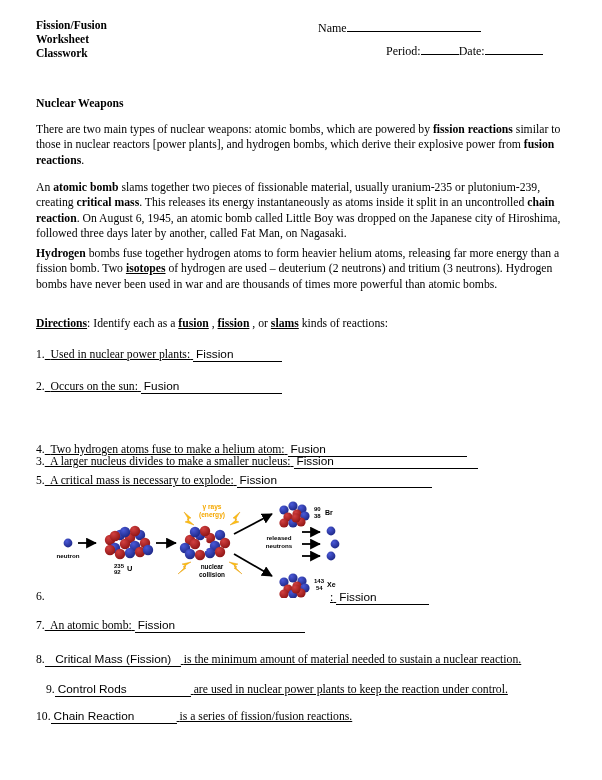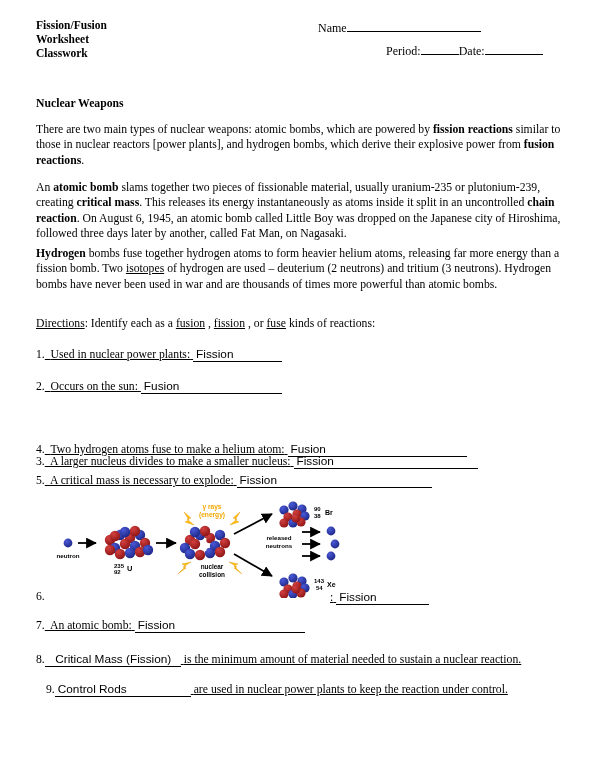--- a/index.html
+++ b/index.html
@@ -14,21 +14,21 @@
   .page{position:relative;width:551px;height:780px;padding:0;}
   
   .hdr{position:absolute;left:36px;top:18px;font-weight:bold;font-size:11.5px;line-height:14.2px;}
   .hdr div{white-space:nowrap;}
   .namebox{position:absolute;left:318px;top:19px;font-size:12px;}
   .periodbox{position:absolute;left:386px;top:42px;font-size:12px;}
   .ul{display:inline-block;border-bottom:1px solid #000;vertical-align:baseline;height:12px;}
   
   .sect{position:absolute;left:36px;font-size:11.7px;line-height:15.4px;text-align:left;}
   .sect b{font-weight:bold;}
-  .bu{font-weight:normal;text-decoration:underline;}
+  .bu{font-weight:bold;text-decoration:underline;}
   #s-title{top:96px;font-weight:bold;font-size:11.7px;}
   #p1{top:122px;width:534px;}
   #p2{top:180px;width:534px;}
   #p3{top:246px;width:534px;}
   #directions{top:316px;width:534px;}
   
   .q{position:absolute;left:36px;font-size:11.7px;white-space:nowrap;text-decoration:underline;}
   .qnum{display:inline-block;}
   .ans{
     font-family:"Liberation Sans","DejaVu Sans",sans-serif;
@@ -68,21 +68,21 @@
   </div>
 
   <div class="sect" id="s-title">Nuclear Weapons</div>
 
   <div class="sect" id="p1"><span>There are two main types of nuclear weapons: atomic bombs, which are powered by </span><b>fission reactions</b><span> similar to those in nuclear reactors [power plants], and hydrogen bombs, which derive their explosive power from </span><b>fusion reactions</b><span>.</span></div>
 
   <div class="sect" id="p2"><span>An </span><b>atomic bomb</b><span> slams together two pieces of fissionable material, usually uranium-235 or plutonium-239, creating </span><b>critical mass</b><span>. This releases its energy instantaneously as atoms inside it split in an uncontrolled </span><b>chain reaction</b><span>.  On August 6, 1945, an atomic bomb called Little Boy was dropped on the Japanese city of Hiroshima, followed three days later by another, called Fat Man, on Nagasaki.</span></div>
 
   <div class="sect" id="p3"><b>Hydrogen</b><span> bombs fuse together hydrogen atoms to form heavier helium atoms, releasing far more energy than a fission bomb. Two </span><span class="bu">isotopes</span><span> of hydrogen are used – deuterium (2 neutrons) and tritium (3 neutrons). Hydrogen bombs have never been used in war and are thousands of times more powerful than atomic bombs.</span></div>
 
-  <div class="sect" id="directions"><span class="bu">Directions</span><span>:  Identify each as a </span><span class="bu">fusion</span><span> , </span><span class="bu">fission</span><span> , or </span><span class="bu">fuse</span><span> kinds of reactions:</span></div>
+  <div class="sect" id="directions"><span class="bu">Directions</span><span>:  Identify each as a </span><span class="bu">fusion</span><span> , </span><span class="bu">fission</span><span> , or </span><span class="bu">slams</span><span> kinds of reactions:</span></div>
 
   <div class="q" id="q1"><span class="qnum">1.</span>&nbsp;
     <span>Used in nuclear power plants:</span>
     <span class="ans" style="width:84px;">Fission</span></div>
 
   <div class="q" id="q2"><span class="qnum">2.</span>&nbsp;
     <span>Occurs on the sun:</span>
     <span class="ans" style="width:136px;">Fusion</span></div>
 
   <div class="q" id="q3"><span class="qnum">3.</span>&nbsp;
@@ -225,14 +225,16 @@
   <div class="q" id="q7"><span class="qnum">7.</span>&nbsp;
     <span>An atomic bomb:</span>
     <span class="ans" style="width:165px;">Fission</span></div>
 
   <div class="q" id="q8"><span class="qnum">8.</span><span class="ans" style="width:131px;text-align:center;">Critical Mass (Fission)</span>
     <span class="tail">is the minimum amount of material needed to sustain a nuclear reaction.</span></div>
 
   <div class="q" id="q9"><span class="qnum">9.</span><span class="ans" style="width:131px;">Control Rods</span>
     <span class="tail">are used in nuclear power plants to keep the reaction under control.</span></div>
 
+  <div class="q" id="q10"><span class="qnum">10.</span><span class="ans" style="width:121px;">Chain Reaction</span>
+    <span class="tail">is a series of fission/fusion reactions.</span></div>
 
 </div>
 
 </body></html>

